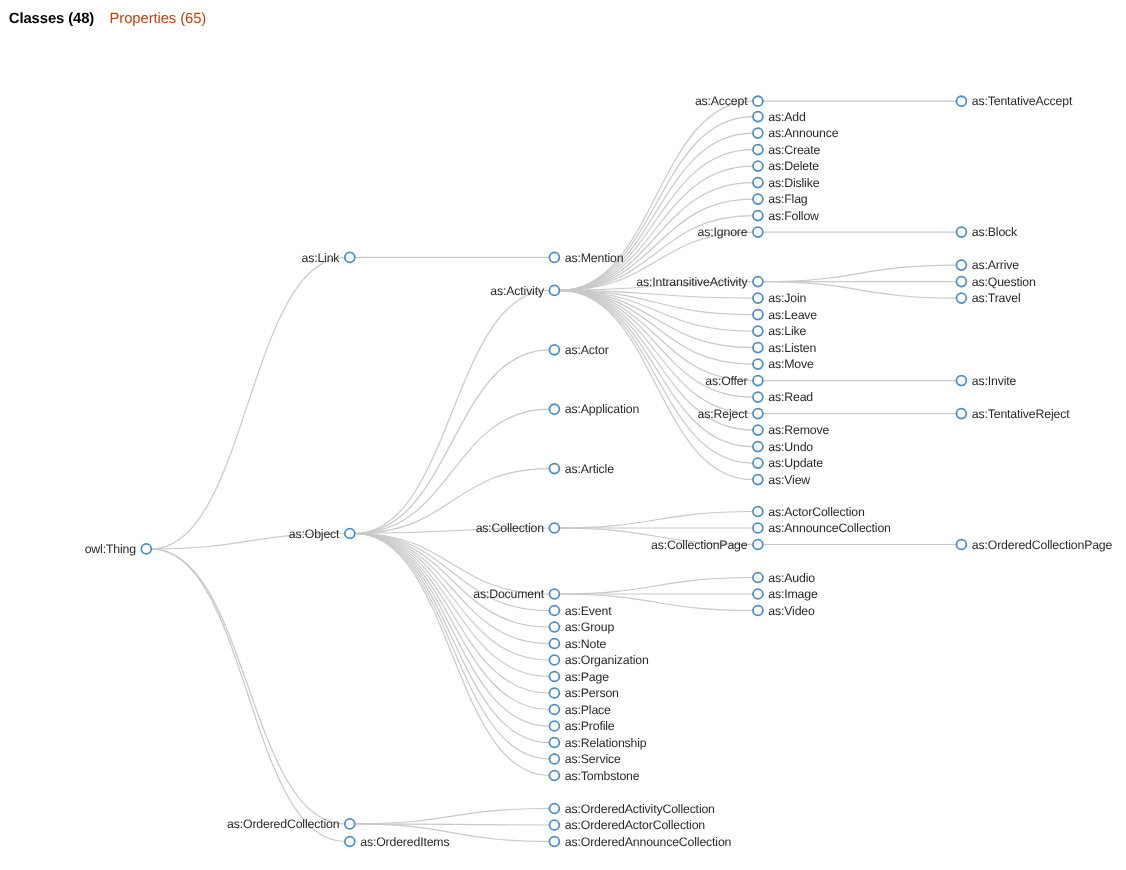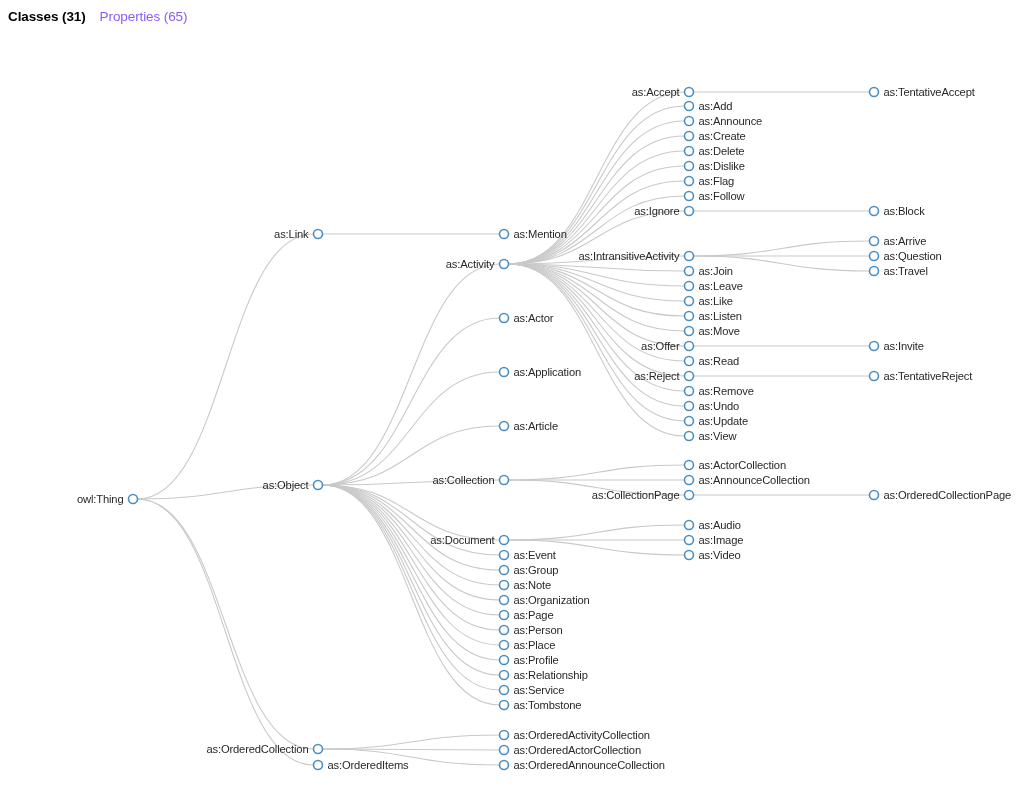--- a/index.html
+++ b/index.html
@@ -38,21 +38,21 @@
     letter-spacing: -0.1px;
     white-space: nowrap;
     cursor: pointer;
     user-select: none;
   }
   .tab.active {
     color: #000000;
     font-weight: bold;
   }
   .tab.inactive {
-    color: #8b5cf6;
+    color: #c2410c;
     font-weight: normal;
   }
   #graph-wrap {
     position: absolute;
     left: 0;
     top: 34px;
     width: 1024px;
     height: 757px;
   }
   svg#tree {
@@ -80,21 +80,21 @@
   }
   .node-label.lbl-left { text-anchor: end; }
   .node-label.lbl-right { text-anchor: start; }
 </style>
 </head>
 <body>
 
 <div id="app">
 
   <div class="tabbar">
-    <div class="tab active">Classes (31)</div>
+    <div class="tab active">Classes (48)</div>
     <div class="tab inactive">Properties (65)</div>
   </div>
 
   <div id="graph-wrap">
     <svg id="tree" viewBox="0 0 1024 757" xmlns="http://www.w3.org/2000/svg">
       <g id="links-layer">
           <path class="link" d="M137.5,465C225.5,465 225.5,200 313.5,200" stroke="#c9c9c9"></path>
           <path class="link" d="M137.5,465C225.5,465 225.5,451 313.5,451" stroke="#c9c9c9"></path>
           <path class="link" d="M137.5,465C225.5,465 225.5,715 313.5,715" stroke="#c9c9c9"></path>
           <path class="link" d="M137.5,465C225.5,465 225.5,731 313.5,731" stroke="#c9c9c9"></path>

